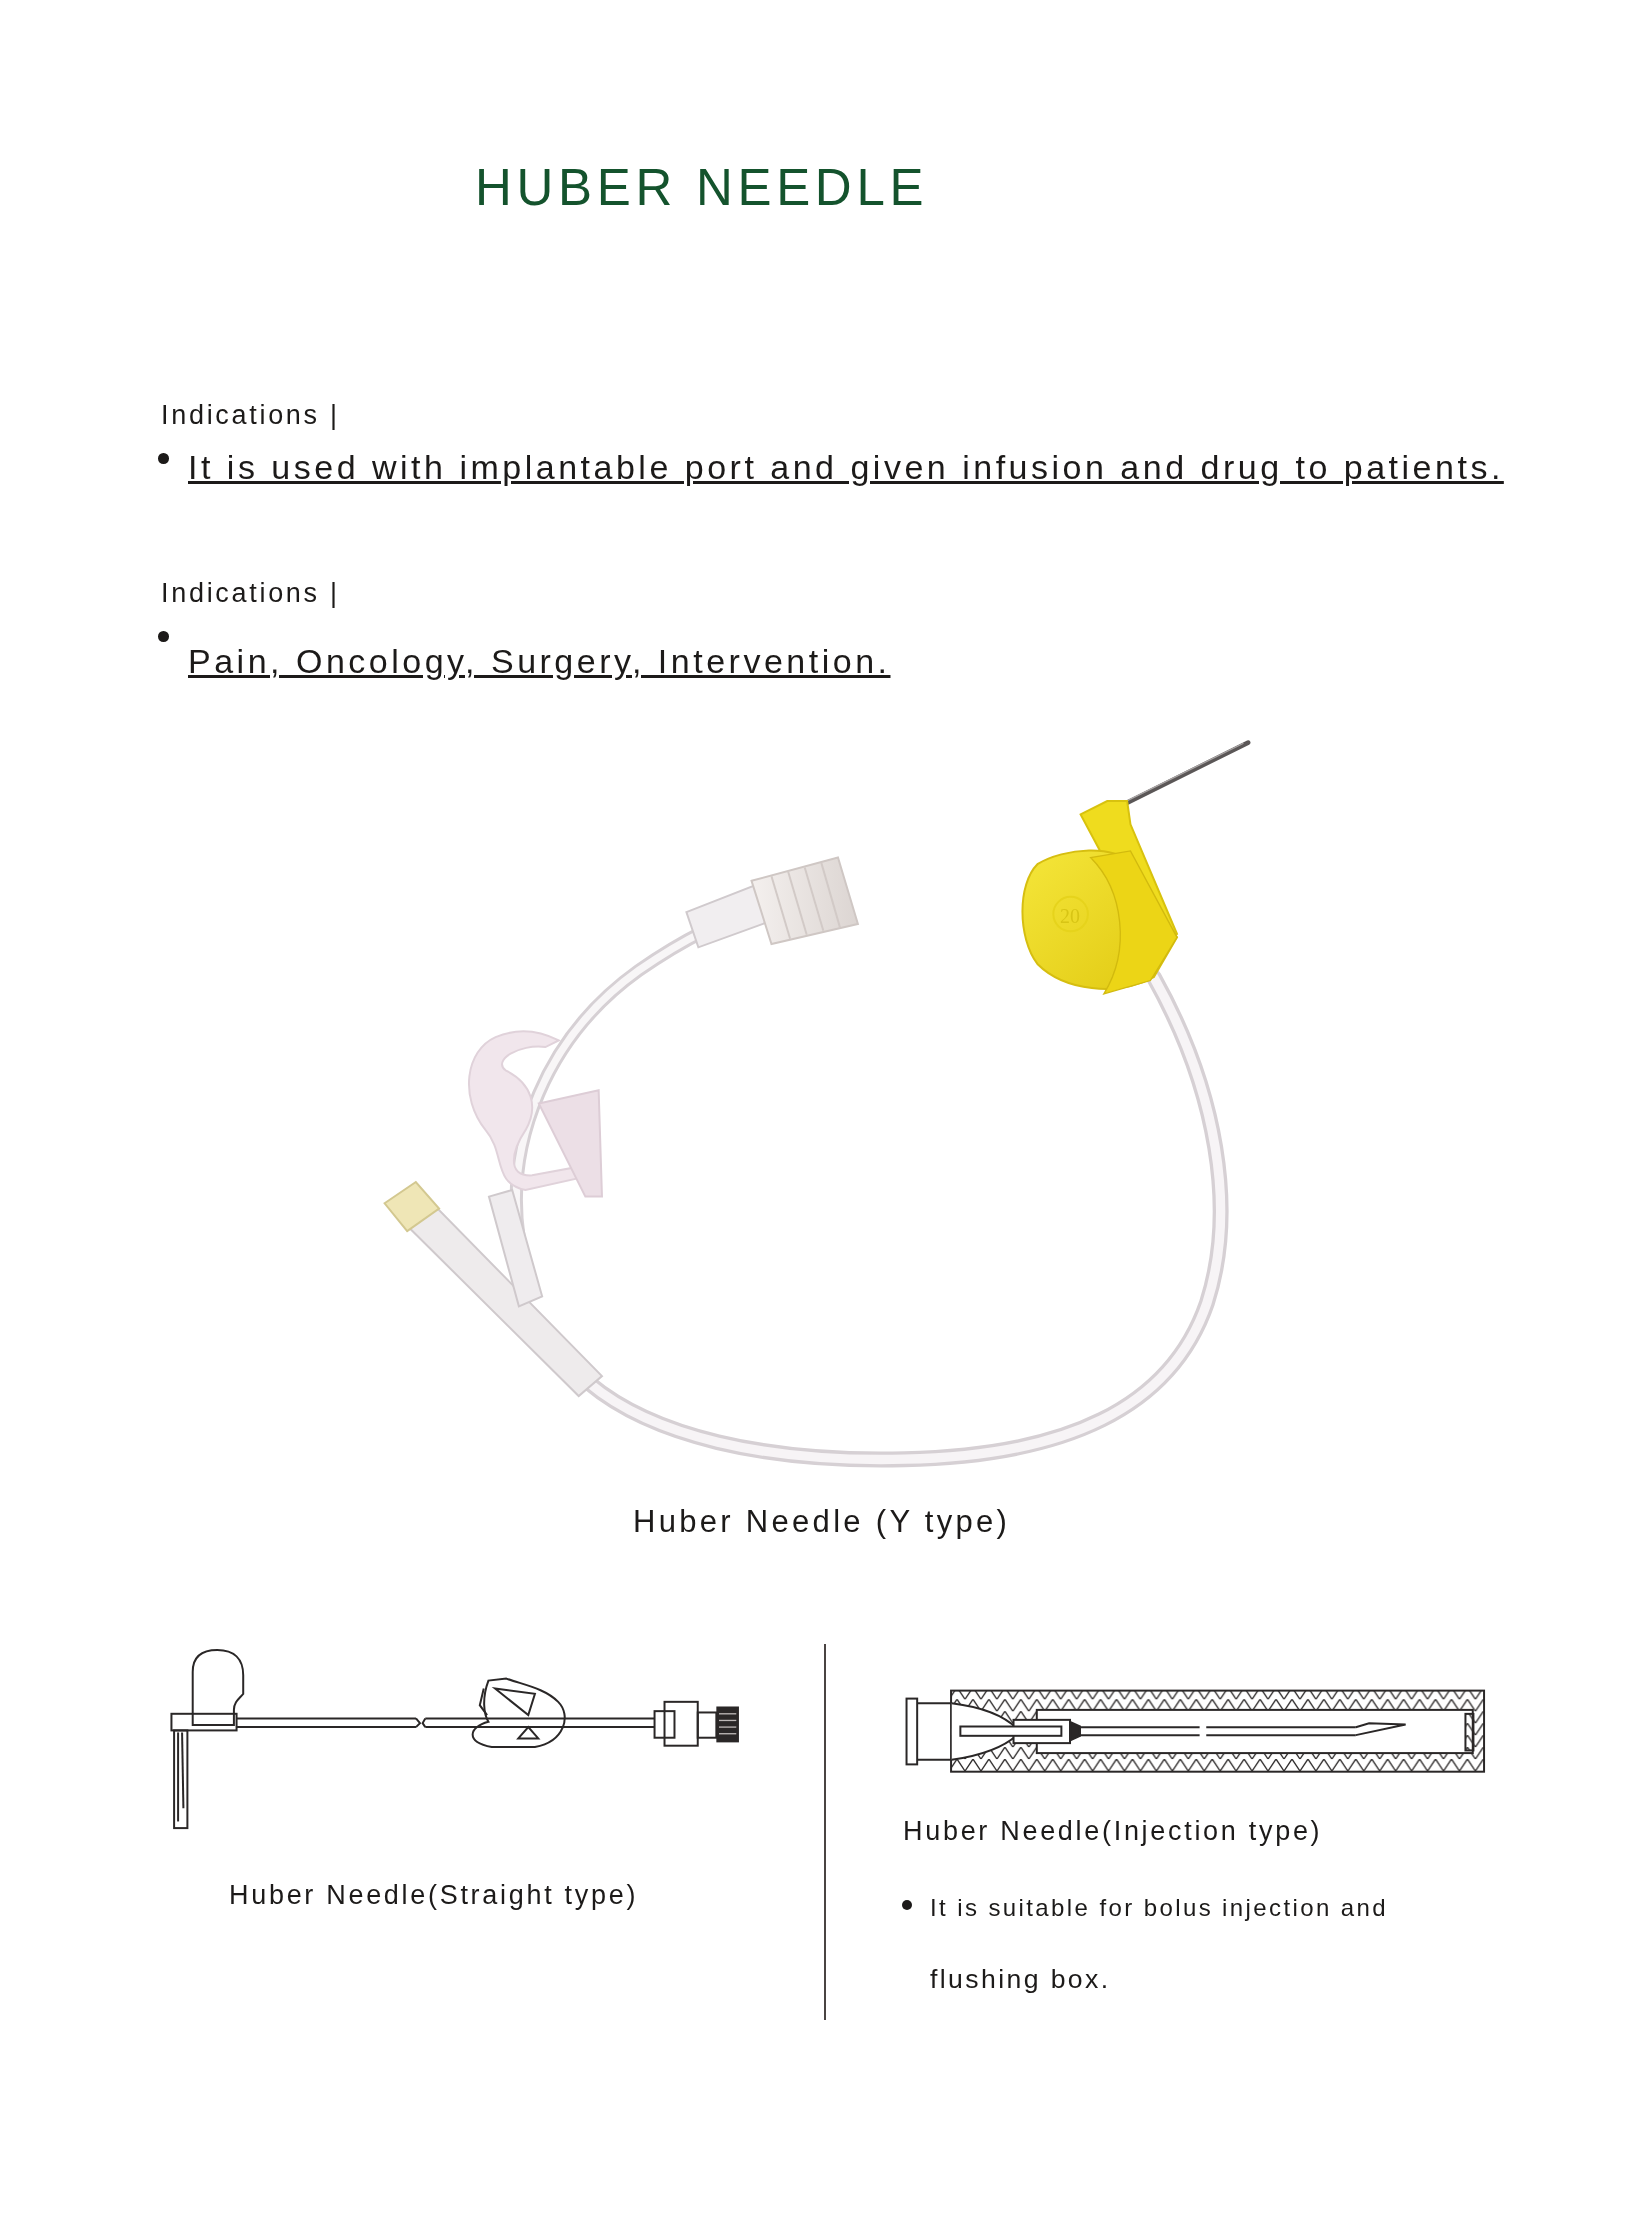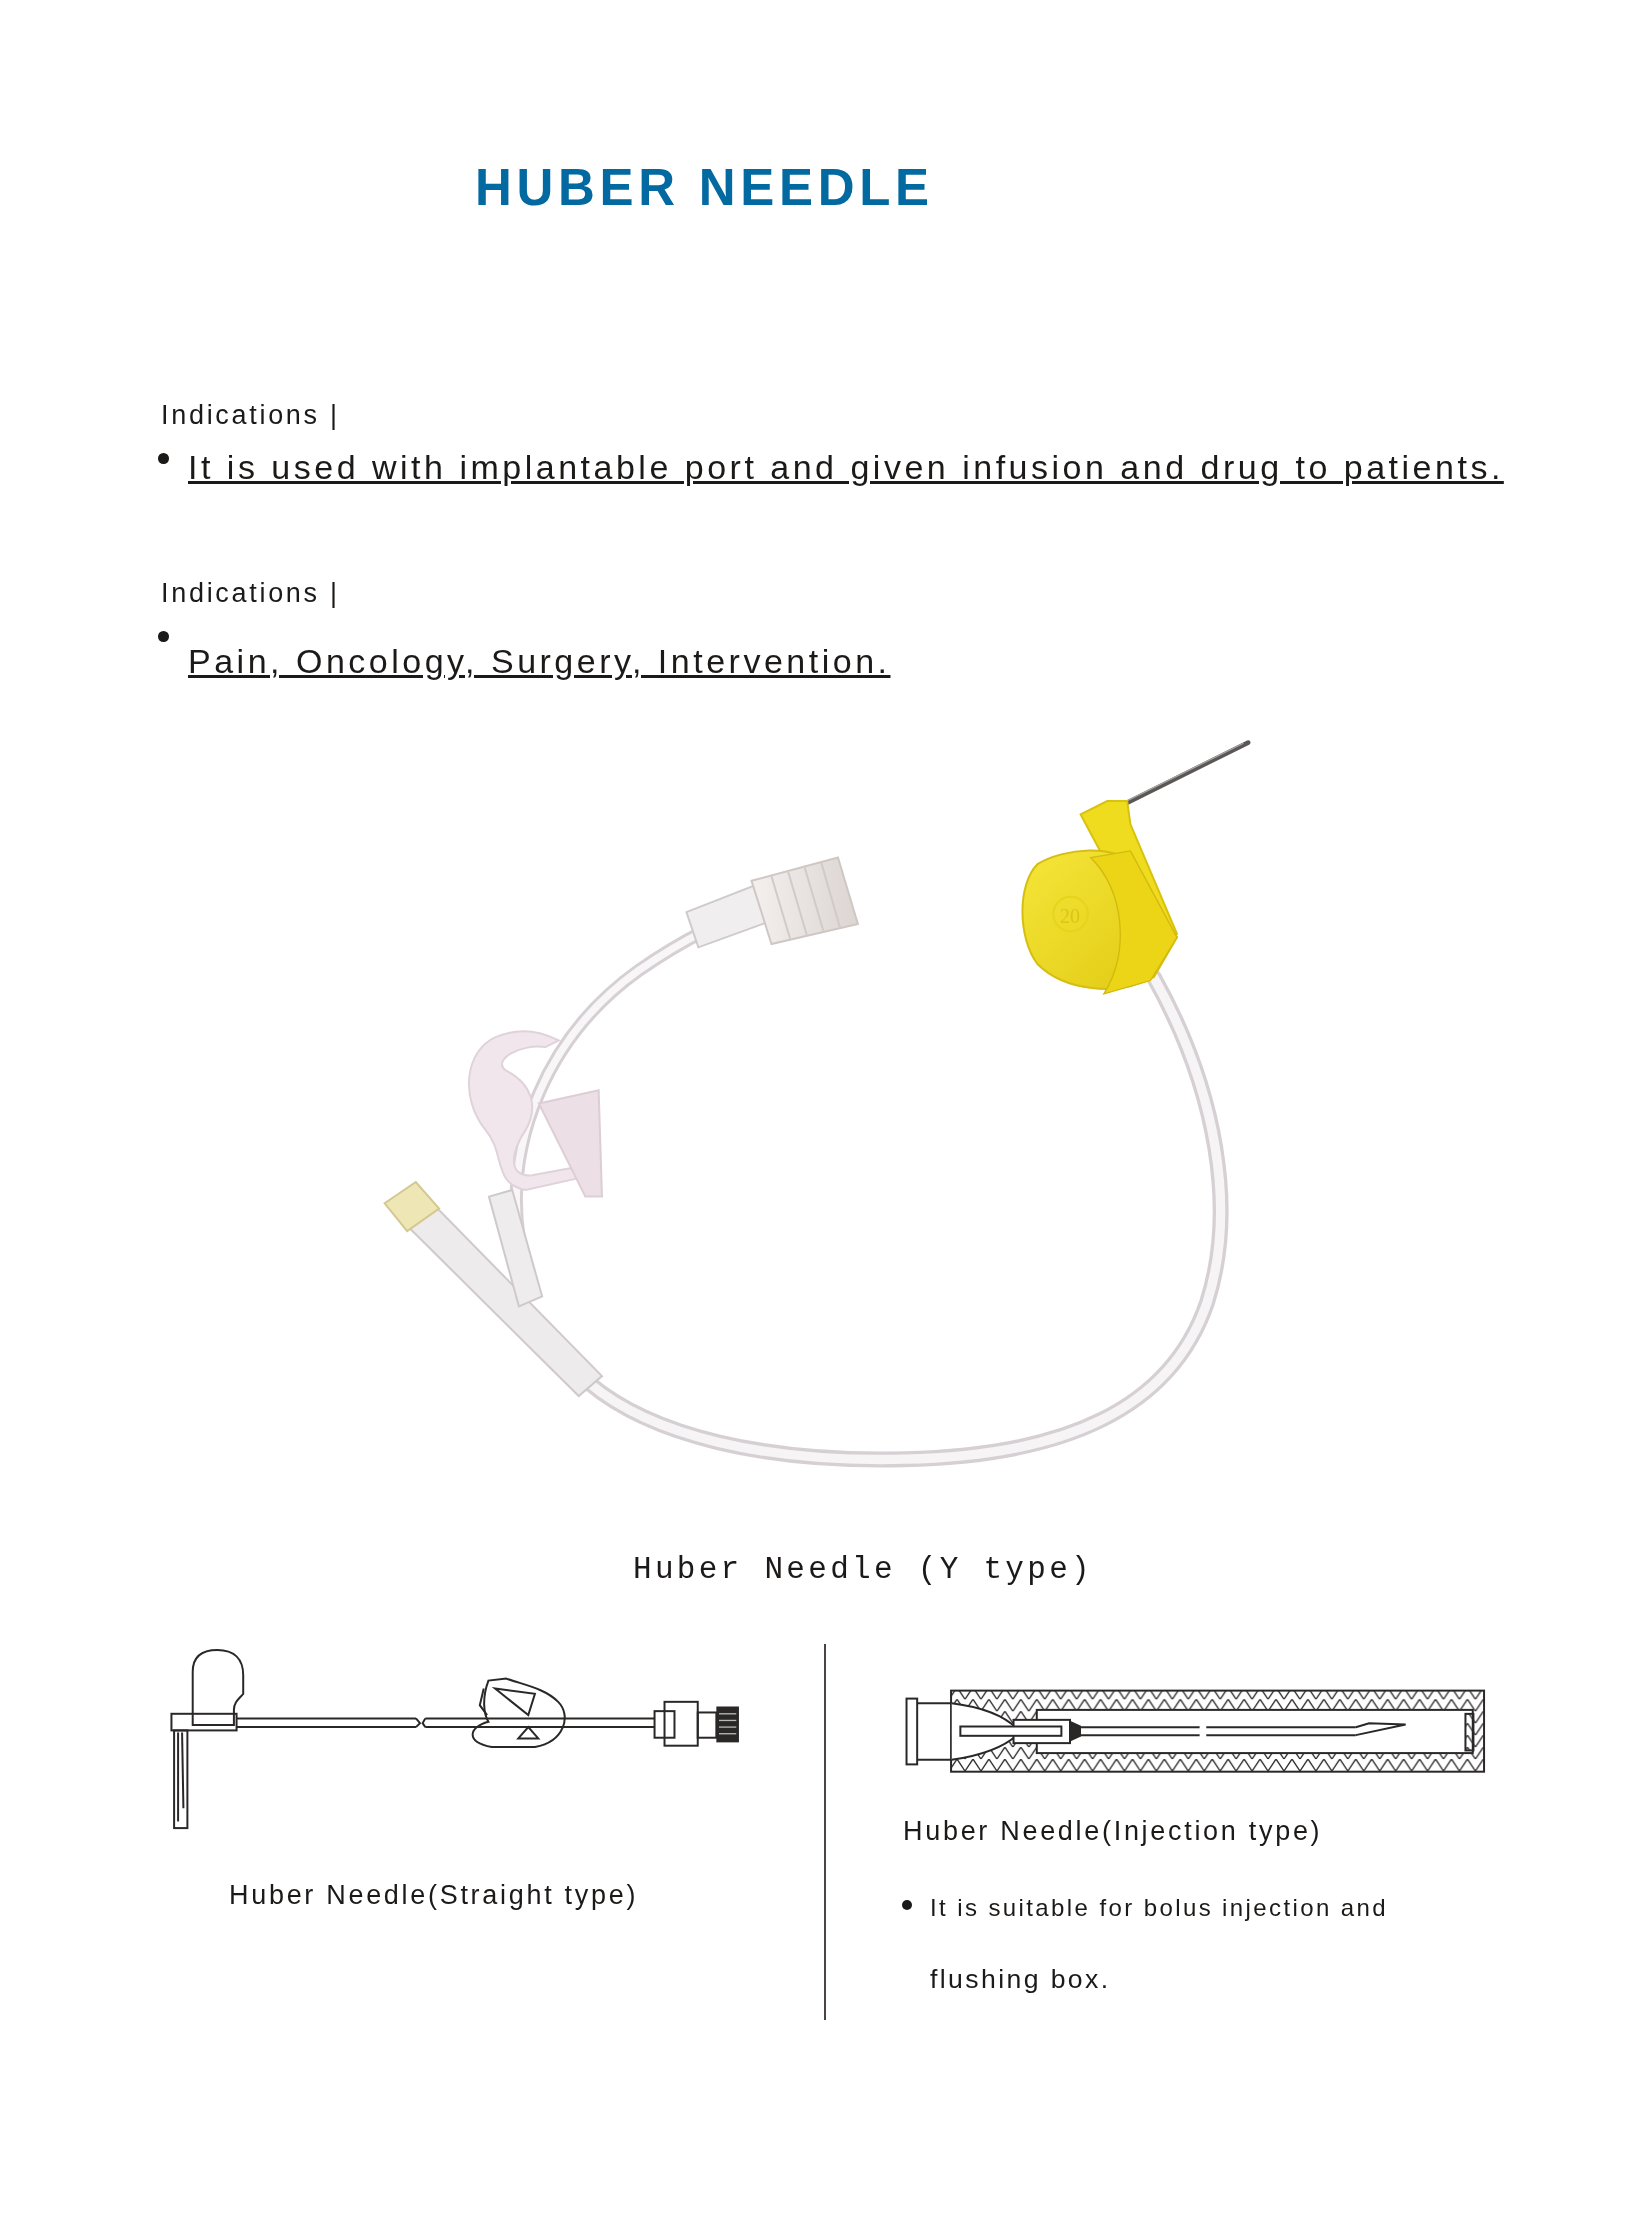--- a/index.html
+++ b/index.html
@@ -1,20 +1,20 @@
 <!DOCTYPE html>
 <html style="font-size:10.6px"><head>
 <meta charset="utf-8">
 <style>
   html, body { margin: 0; padding: 0; background: #ffffff; }
   body { width: 1650px; height: 2239px; position: relative; overflow: hidden;
          font-family: "Liberation Sans", "DejaVu Sans", sans-serif; color: #1a1a1a; }
   .abs { position: absolute; white-space: nowrap; }
-  .title { left: 475px; top: 162px; font-size: 51px; font-weight: bold; letter-spacing: 4.7px;
-           line-height: 1; color: #0369a1; }
+  .title { left: 475px; top: 162px; font-size: 51px; font-weight: normal; letter-spacing: 4.7px;
+           line-height: 1; color: #14532d; }
   .section-head { font-size: 27px; letter-spacing: 2.7px; line-height: 1; color: #1c1a19; }
   .bullet-line { font-size: 34px; letter-spacing: 3.5px; line-height: 1; color: #1c1a19; text-decoration: underline; }
   .bullet-dot { display: inline-block; width: 10.6px; height: 10.6px; border-radius: 50%;
                 background: #1c1a19; position: absolute; }
   .caption { font-size: 31px; letter-spacing: 3.3px; line-height: 1; color: #1c1a19; }
   .caption-sm { font-size: 27px; letter-spacing: 2.7px; line-height: 1; color: #1c1a19; }
   .divider { position: absolute; left: 824px; top: 1644px; width: 2px; height: 376px; background: #4a4442; }
   svg.abs { overflow: visible; }
 </style>
 </head>
@@ -82,21 +82,21 @@
 
   <g>
     <path d="M1625 1225 L 1665 1205 L 1695 1205 L 1700 1240 L 1770 1405 L 1735 1430 L 1665 1300 Z" fill="#efdc1e" stroke="#d8c20e" stroke-width="3"></path>
     <path d="M1560 1300 C 1600 1275, 1680 1270, 1700 1300 L 1770 1410 L 1735 1470 C 1680 1500, 1600 1490, 1560 1450 C 1530 1410, 1530 1330, 1560 1300 Z" fill="url(#wingGrad)" stroke="#d6be10" stroke-width="3"></path>
     <path d="M1640 1290 L 1700 1280 L 1770 1410 L 1730 1475 L 1660 1495 C 1700 1430, 1690 1340, 1640 1290 Z" fill="#ecd516" stroke="#d2ba0e" stroke-width="2"></path>
     <circle cx="1610" cy="1375" r="26" fill="none" stroke="#e6d31c" stroke-width="3"></circle>
     <text x="1594" y="1388" font-size="30" fill="#d8c515" font-family="Liberation Serif, serif">20</text>
   </g>
 </svg>
 
-<div class="abs caption" style="left:633px; top:1554px;font-family:Liberation Mono, monospace;">Huber Needle (Y type)</div>
+<div class="abs caption" style="left:633px; top:1506px;">Huber Needle (Y type)</div>
 
 <div class="divider"></div>
 
 <svg class="abs" style="left:0; top:0;" width="824" height="1862" viewBox="0 0 1240 2800">
   <g fill="none" stroke="#2a2727" stroke-width="3">
 
     <rect x="262" y="2603" width="20" height="147"></rect>
     <line x1="268" y1="2606" x2="268" y2="2740"></line>
     <line x1="274" y1="2606" x2="276" y2="2720"></line>
 

